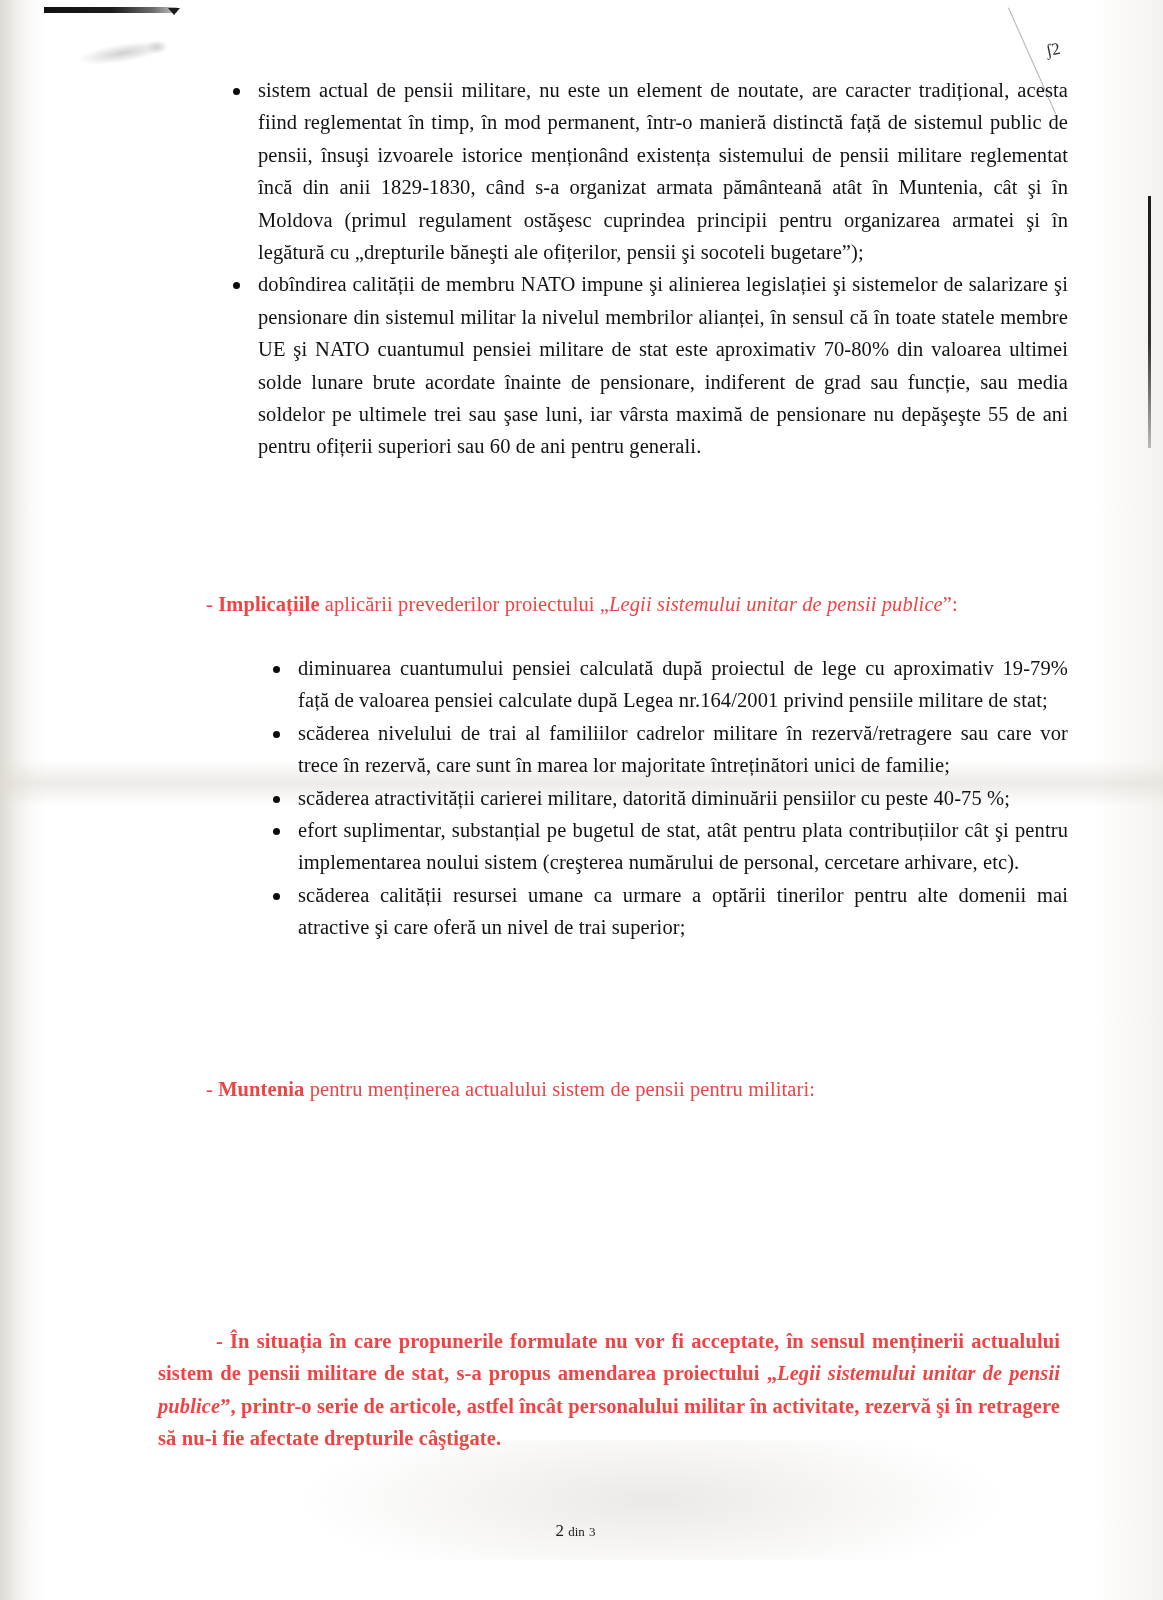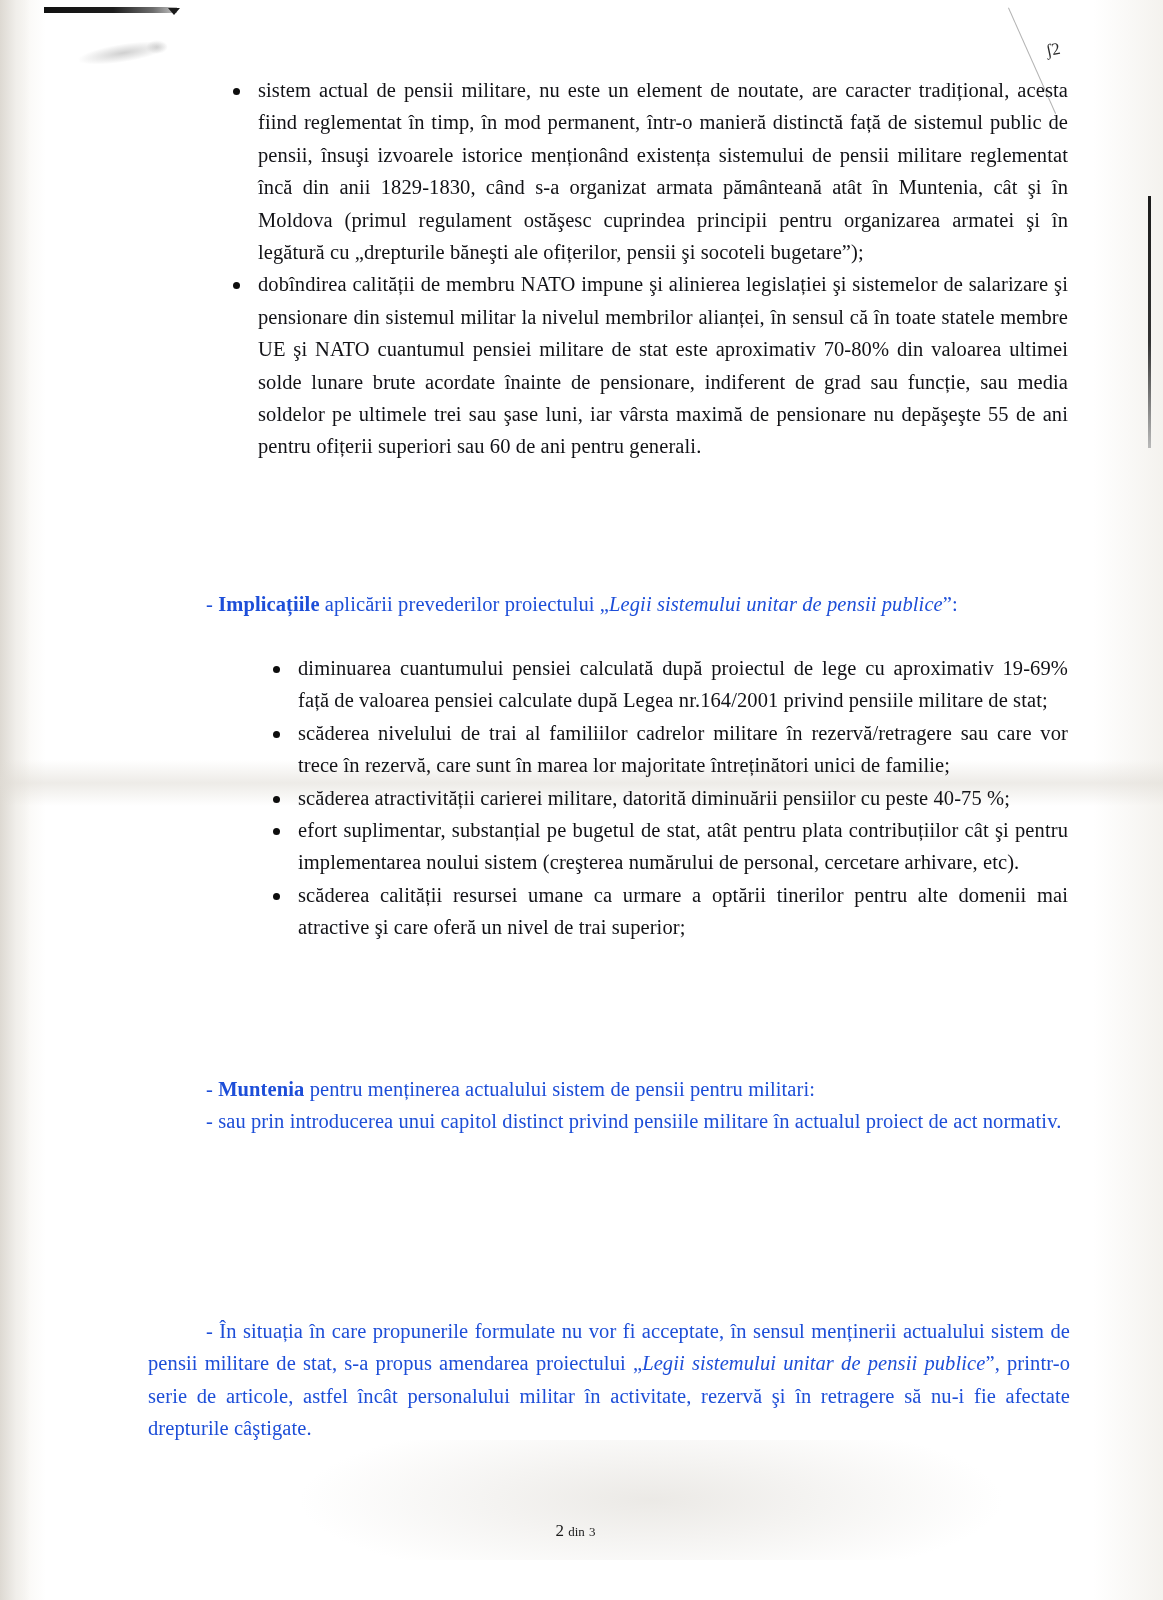--- a/index.html
+++ b/index.html
@@ -165,21 +165,21 @@
     top: 1521px;
     text-align: center;
     font-size: 17px;
     color: #1b1b1b;
     font-family: "Liberation Serif", serif;
   }
   .page-footer .small { font-size: 13px; }
 
   
   .blk-1 { filter: contrast(1.04); }
-  .blk-2 { color: #1d4ed8; }
+  .blk-2 { color: #ef4444; }
 </style>
 </head>
 <body>
 
 <div class="page">
 
   <div class="paper-tint"></div>
   <div class="edge-left"></div>
   <div class="scan-band-a"></div>
   <div class="scan-band-b"></div>
@@ -207,48 +207,45 @@
 
     <div class="block blk-2" style="left:148px; top:588px; width:922px;">
       <p class="just stretch" style="margin:0;">
         <span class="indent"></span><span>-</span>&nbsp;<b>Implicațiile</b><span> aplicării prevederilor proiectului </span><span>„</span><i>Legii sistemului unitar de pensii publice</i><span>”</span><span>:</span>
       </p>
     </div>
 
     <div class="block blk-1" style="left:272px; top:652px; width:796px;">
       <ul class="bullets">
         <li>
-          <span class="just">diminuarea cuantumului pensiei calculată după proiectul de lege cu aproximativ 19-69% față de valoarea pensiei calculate după Legea nr.164/2001 privind pensiile militare de stat;</span>
+          <span class="just">diminuarea cuantumului pensiei calculată după proiectul de lege cu aproximativ 19-79% față de valoarea pensiei calculate după Legea nr.164/2001 privind pensiile militare de stat;</span>
         </li>
         <li>
           <span class="just">scăderea nivelului de trai al familiilor cadrelor militare în rezervă/retragere sau care vor trece în rezervă, care sunt în marea lor majoritate întreținători unici de familie;</span>
         </li>
         <li>
           <span class="just">scăderea atractivității carierei militare, datorită diminuării pensiilor cu peste 40-75 %;</span>
         </li>
         <li>
           <span class="just">efort suplimentar, substanțial pe bugetul de stat, atât pentru plata contribuțiilor cât şi pentru implementarea noului sistem (creşterea numărului de personal, cercetare arhivare, etc).</span>
         </li>
         <li>
           <span class="just">scăderea calității resursei umane ca urmare a optării tinerilor pentru alte domenii mai atractive şi care oferă un nivel de trai superior;</span>
         </li>
       </ul>
     </div>
 
     <div class="block blk-2" style="left:148px; top:1073px; width:922px;">
       <p style="margin:0; text-align:left;">
         <span class="indent"></span><span>-</span>&nbsp;<b>Muntenia</b><span> pentru menținerea actualului sistem de pensii pentru militari:</span>
       </p>
-      <p class="just" style="margin:0; text-indent:58px;">
-        <span>- sau prin introducerea unui capitol distinct privind pensiile militare în actualul proiect de act normativ.</span>
-      </p>
     </div>
 
     <div class="block blk-2" style="left:148px; top:1315px; width:922px;">
-      <p class="just" style="margin:0; text-indent:58px;">
+      <p class="just" style="margin:10px; text-indent:58px;font-weight:bold;">
         <span>- În situația în care propunerile formulate nu vor fi acceptate, în sensul menținerii actualului sistem de pensii militare de stat, s-a propus amendarea proiectului </span><span>„</span><i>Legii sistemului unitar de pensii publice</i><span>”</span><span>, printr-o serie de articole, astfel încât personalului militar în activitate, rezervă şi în retragere să nu-i fie afectate drepturile câştigate.</span>
       </p>
     </div>
 
     <div class="page-footer">
       <span>2</span><span>&nbsp;</span><span class="small">din</span><span>&nbsp;</span><span class="small">3</span>
     </div>
 
   </div>
 </div>

